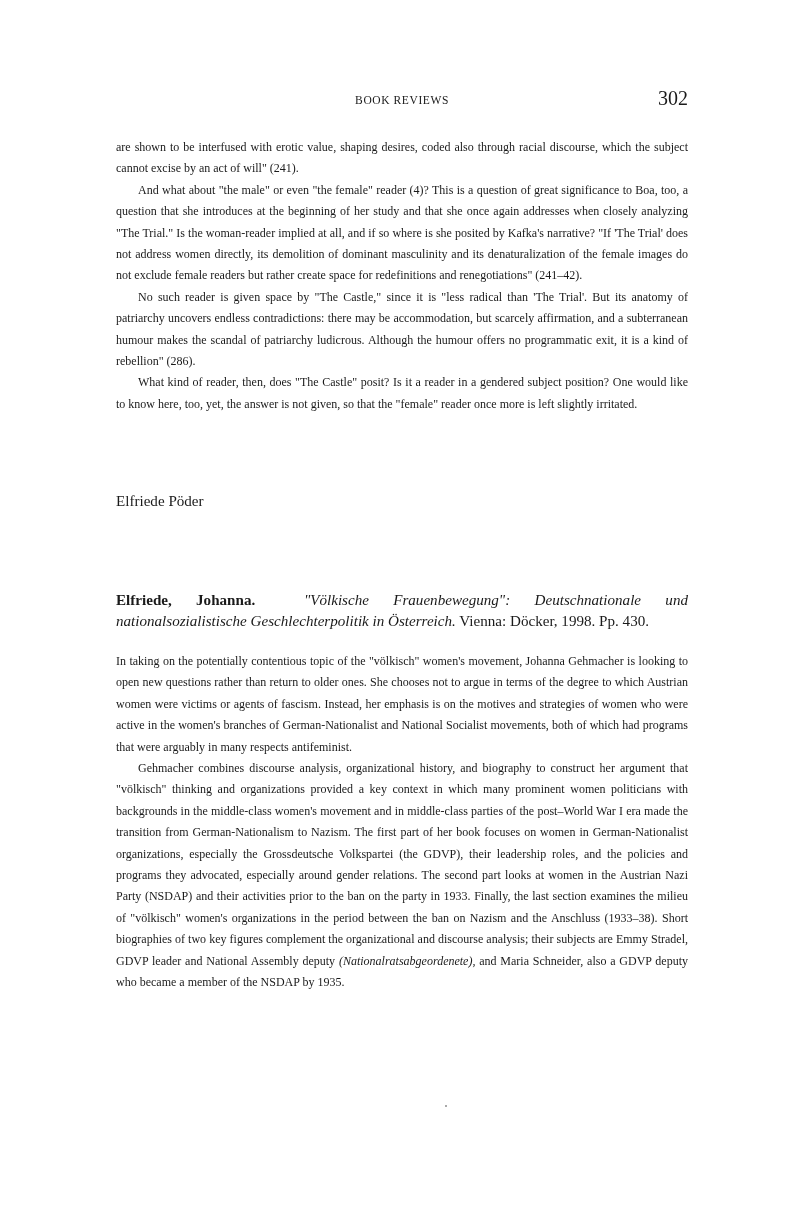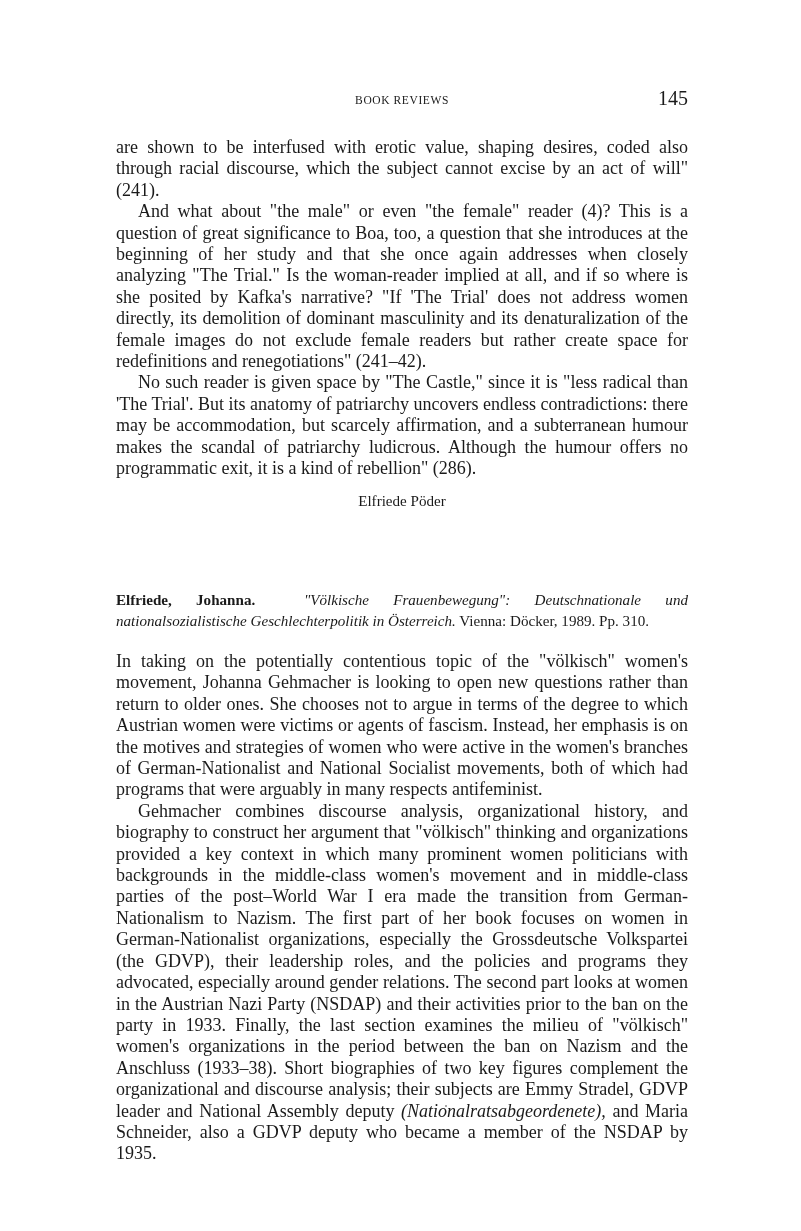--- a/index.html
+++ b/index.html
@@ -40,42 +40,42 @@
   .running-head .rh-folio {
     position: absolute;
     right: 0;
     top: -5px;
     font-size: 20px;
   }
   .body-block {
     position: absolute;
     left: 116px;
     width: 572px;
-    font-size: 18px;
+    font-size: 12px;
     line-height: 21.4px;
     text-align: justify;
     text-justify: inter-word;
     hyphens: none;
   }
   .body-block p {
     margin: 0;
     text-indent: 22px;
   }
   .body-block p.noindent {
     text-indent: 0;
   }
   .body-block p:last-child,
   .body-block p.lastline {
     text-align-last: left;
   }
   .signature {
     position: absolute;
     left: 116px;
     width: 572px;
-    text-align: center;
+    text-align: left;
     font-size: 15.1px;
     line-height: 21.4px;
   }
   .signature .affil {
     font-style: italic;
   }
   .headnote {
     position: absolute;
     left: 116px;
     width: 572px;
@@ -106,35 +106,36 @@
   .head { top: 586px; }
   .blk2 { top: 647px; font-family: Liberation Serif, serif; }
 </style>
 </head>
 <body>
 
 <div class="page">
 
   <div class="running-head">
     <span class="rh-title">BOOK REVIEWS</span>
-    <span class="rh-folio">145</span>
+    <span class="rh-folio">302</span>
   </div>
 
   <div class="body-block blk1">
     <p class="noindent">are shown to be interfused with erotic value, shaping desires, coded also through racial discourse, which the subject cannot excise by an act of will" (241).</p>
     <p>And what about "the male" or even "the female" reader (4)? This is a question of great significance to Boa, too, a question that she introduces at the beginning of her study and that she once again addresses when closely analyzing "The Trial." Is the woman-reader implied at all, and if so where is she posited by Kafka's narrative? "If 'The Trial' does not address women directly, its demolition of dominant masculinity and its denaturalization of the female images do not exclude female readers but rather create space for redefinitions and renegotiations" (241–42).</p>
     <p>No such reader is given space by "The Castle," since it is "less radical than 'The Trial'. But its anatomy of patriarchy uncovers endless contradictions: there may be accommodation, but scarcely affirmation, and a subterranean humour makes the scandal of patriarchy ludicrous. Although the humour offers no programmatic exit, it is a kind of rebellion" (286).</p>
+    <p class="lastline">What kind of reader, then, does "The Castle" posit? Is it a reader in a gendered subject position? One would like to know here, too, yet, the answer is not given, so that the "female" reader once more is left slightly irritated.</p>
   </div>
 
   <div class="signature sig">
     <div class="name">Elfriede Pöder</div>
   </div>
 
   <div class="headnote head">
-    <span class="author">Elfriede, Johanna.</span><span>&nbsp;&nbsp;</span><span class="title">"Völkische Frauenbewegung": Deutschnationale und nationalsozialistische Geschlechterpolitik in Österreich.</span><span> </span><span>Vienna: Döcker, 1989. Pp. 310.</span>
+    <span class="author">Elfriede, Johanna.</span><span>&nbsp;&nbsp;</span><span class="title">"Völkische Frauenbewegung": Deutschnationale und nationalsozialistische Geschlechterpolitik in Österreich.</span><span> </span><span>Vienna: Döcker, 1998. Pp. 430.</span>
   </div>
 
   <div class="body-block blk2">
     <p class="noindent"><span>In taking on the potentially contentious topic of the "völkisch" women's movement, Johanna Gehmacher is looking to open new questions rather than return to older ones. She chooses not to argue in terms of the degree to which Austrian women were victims or agents of fascism. Instead, her emphasis is on the motives and strategies of women who were active in the women's branches of German-Nationalist and National Socialist movements, both of which had programs that were arguably in many respects antifeminist.</span></p>
     <p class="lastline"><span>Gehmacher combines discourse analysis, organizational history, and biography to construct her argument that "völkisch" thinking and organizations provided a key context in which many prominent women politicians with backgrounds in the middle-class women's movement and in middle-class parties of the post–World War I era made the transition from German-Nationalism to Nazism. The first part of her book focuses on women in German-Nationalist organizations, especially the Grossdeutsche Volkspartei (the GDVP), their leadership roles, and the policies and programs they advocated, especially around gender relations. The second part looks at women in the Austrian Nazi Party (NSDAP) and their activities prior to the ban on the party in 1933. Finally, the last section examines the milieu of "völkisch" women's organizations in the period between the ban on Nazism and the Anschluss (1933–38). Short biographies of two key figures complement the organizational and discourse analysis; their subjects are Emmy Stradel, GDVP leader and National Assembly deputy </span><em class="ital">(Nationalratsabgeordenete),</em><span> and Maria Schneider, also a GDVP deputy who became a member of the NSDAP by 1935.</span></p>
   </div>
 
   <div class="speck"></div>
 
 </div>

